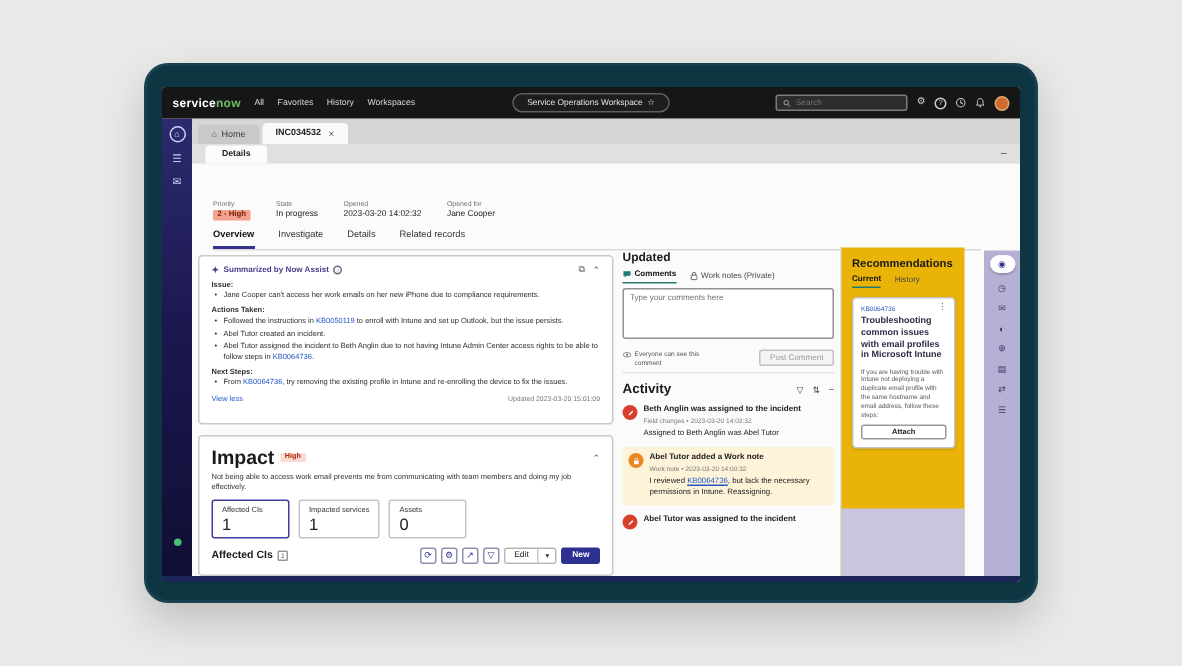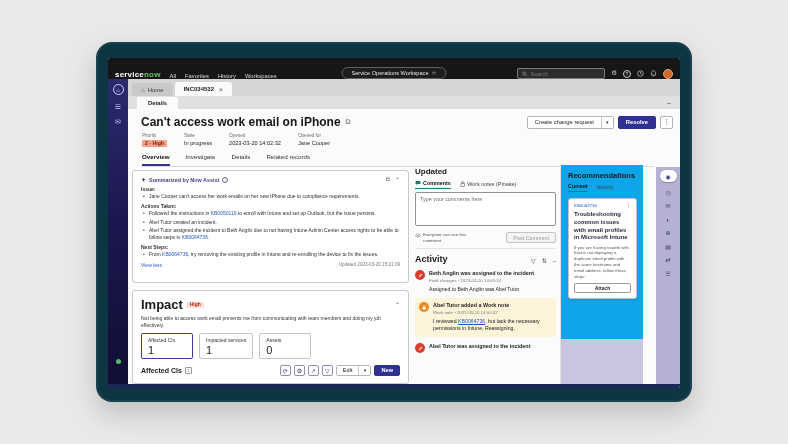--- a/index.html
+++ b/index.html
@@ -7,21 +7,21 @@
   *{box-sizing:border-box;}
 
   .device{position:absolute;left:96px;top:42px;width:596px;height:360px;
     background:#0e3642;border-radius:16px;
     box-shadow:0 12px 28px rgba(0,0,0,0.18), inset 0 0 0 2px rgba(120,180,200,0.10);}
   .screen{position:absolute;left:12px;top:16px;width:572px;height:330px;
     background:#f3f3f3;overflow:hidden;border-radius:2px;}
 
   
   .topnav{position:absolute;top:0;left:0;right:0;height:21px;background:#161616;
-    display:flex;align-items:flex-end;padding:0 7px;gap:9px;z-index:30;}
+    display:flex;align-items:center;padding:0 7px;gap:9px;z-index:30;}
   .logo{font-size:8px;font-weight:bold;color:#ffffff;letter-spacing:.2px;white-space:nowrap;}
   .logo .now{color:#6cc06a;}
   .nav-item{font-size:5.8px;color:#d9d9d9;white-space:nowrap;}
   .workspace-pill{position:absolute;left:50%;transform:translateX(-50%);
     border:1px solid #606060;border-radius:9px;color:#e4e4e4;font-size:5.6px;
     padding:2px 9px;display:flex;align-items:center;gap:3px;white-space:nowrap;background:#1d1d1d;}
   .tn-right{margin-left:auto;display:flex;align-items:center;gap:6px;}
   .search-box{width:88px;height:11px;background:#2c2c2c;border:1px solid #7c7c7c;
     border-radius:2px;display:flex;align-items:center;gap:3px;padding:0 4px;}
   .search-box input{background:transparent;border:none;outline:none;color:#b8b8b8;
@@ -153,21 +153,21 @@
   .av.red{background:#d8402c;}
   .av.orange{background:#e8891f;}
   .av svg{display:block;}
   .ai-title{font-size:5.4px;font-weight:bold;color:#222;line-height:1.3;}
   .ai-meta{font-size:4.4px;color:#777;margin-top:1px;}
   .ai-body{font-size:5.2px;color:#222;margin-top:3px;margin-left:14px;line-height:1.35;}
   .worknote{background:#fdf3d8;border-radius:3px;padding:4px 4px 5px 4px;margin-top:5px;}
   .worknote .act-item{margin-top:0;}
 
   
-  .reco{position:absolute;left:432px;top:56px;width:83px;bottom:0;background:#0ea5e9;
+  .reco{position:absolute;left:432px;top:56px;width:83px;bottom:0;background:#eab308;
     border-left:1px solid #e0e0e0;padding:6px 6px 0 7px;}
   .reco-title{font-size:7.5px;font-weight:bold;color:#1a1a1a;}
   .reco-tabs{display:flex;gap:9px;margin-top:4px;}
   .reco-lavender{position:absolute;left:0;right:0;bottom:0;top:174px;background:#c9c6e0;}
   .kb-card{position:relative;margin-top:6px;background:#fff;border:1px solid #c4c4c4;
     border-radius:3px;padding:4px 5px 5px 5px;box-shadow:0 1px 2px rgba(0,0,0,0.12);z-index:2;}
   .kb-top{display:flex;align-items:flex-start;}
   .kb-num{font-size:4.4px;color:#2456c4;}
   .kb-kebab{margin-left:auto;font-size:5.5px;color:#444;line-height:1;}
   .kb-title{font-size:6px;font-weight:bold;color:#2b2b46;margin-top:2.5px;line-height:1.3;}
@@ -242,32 +242,20 @@
       <div class="presence"></div>
     </aside>
 
     <div class="subtabrow">
       <div class="subtab">Details</div>
       <span class="collapse-dash">–</span>
     </div>
 
     <div class="page">
 
-      <div class="title-row">
-        <span class="page-title">Can't access work email on iPhone</span>
-        <span class="copy-ic">⧉</span>
-        <div class="actions">
-          <div class="split">
-            <span class="seg">Create change request</span>
-            <span class="caret">▾</span>
-          </div>
-          <div class="btn btn-primary">Resolve</div>
-          <div class="btn btn-kebab">⋮</div>
-        </div>
-      </div>
 
       <div class="meta-row">
         <div class="field">
           <div class="flabel">Priority</div>
           <div class="fvalue"><span class="priority-badge">2 - High</span></div>
         </div>
         <div class="field">
           <div class="flabel">State</div>
           <div class="fvalue">In progress</div>
         </div>

